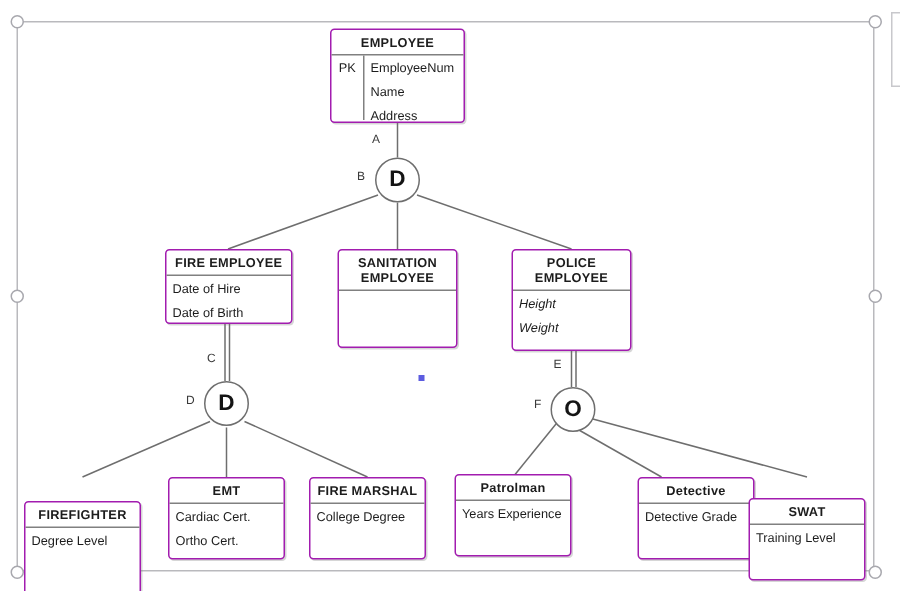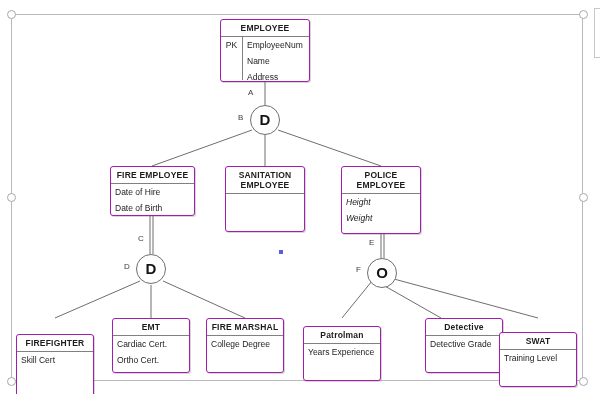--- a/index.html
+++ b/index.html
@@ -234,40 +234,40 @@
   <div class="spec-circle" style="left:136px; top:254px;">D</div>
   <div class="wire-label" style="left:124px; top:262px;">D</div>
 
   <div class="wire-label" style="left:369px; top:238px;">E</div>
   <div class="spec-circle" style="left:367px; top:258px;">O</div>
   <div class="wire-label" style="left:356px; top:265px;">F</div>
 
   <div class="entity" style="left:16px; top:334px; width:78px; height:65px;">
     <div class="ent-title">FIREFIGHTER</div>
     <div class="ent-body">
-      <div class="attr">Skill Cert</div>
+      <div class="attr">Degree Level</div>
     </div>
   </div>
 
   <div class="entity" style="left:112px; top:318px; width:78px; height:55px;">
     <div class="ent-title">EMT</div>
     <div class="ent-body">
       <div class="attr">Cardiac Cert.</div>
       <div class="attr">Ortho Cert.</div>
     </div>
   </div>
 
   <div class="entity" style="left:206px; top:318px; width:78px; height:55px;">
     <div class="ent-title">FIRE MARSHAL</div>
     <div class="ent-body">
       <div class="attr">College Degree</div>
     </div>
   </div>
 
-  <div class="entity" style="left:303px; top:326px; width:78px; height:55px;">
+  <div class="entity" style="left:303px; top:316px; width:78px; height:55px;">
     <div class="ent-title">Patrolman</div>
     <div class="ent-body">
       <div class="attr">Years Experience</div>
     </div>
   </div>
 
   <div class="entity" style="left:401px; top:318px; width:78px; height:55px;margin-left:24px;">
     <div class="ent-title">Detective</div>
     <div class="ent-body">
       <div class="attr">Detective Grade</div>

